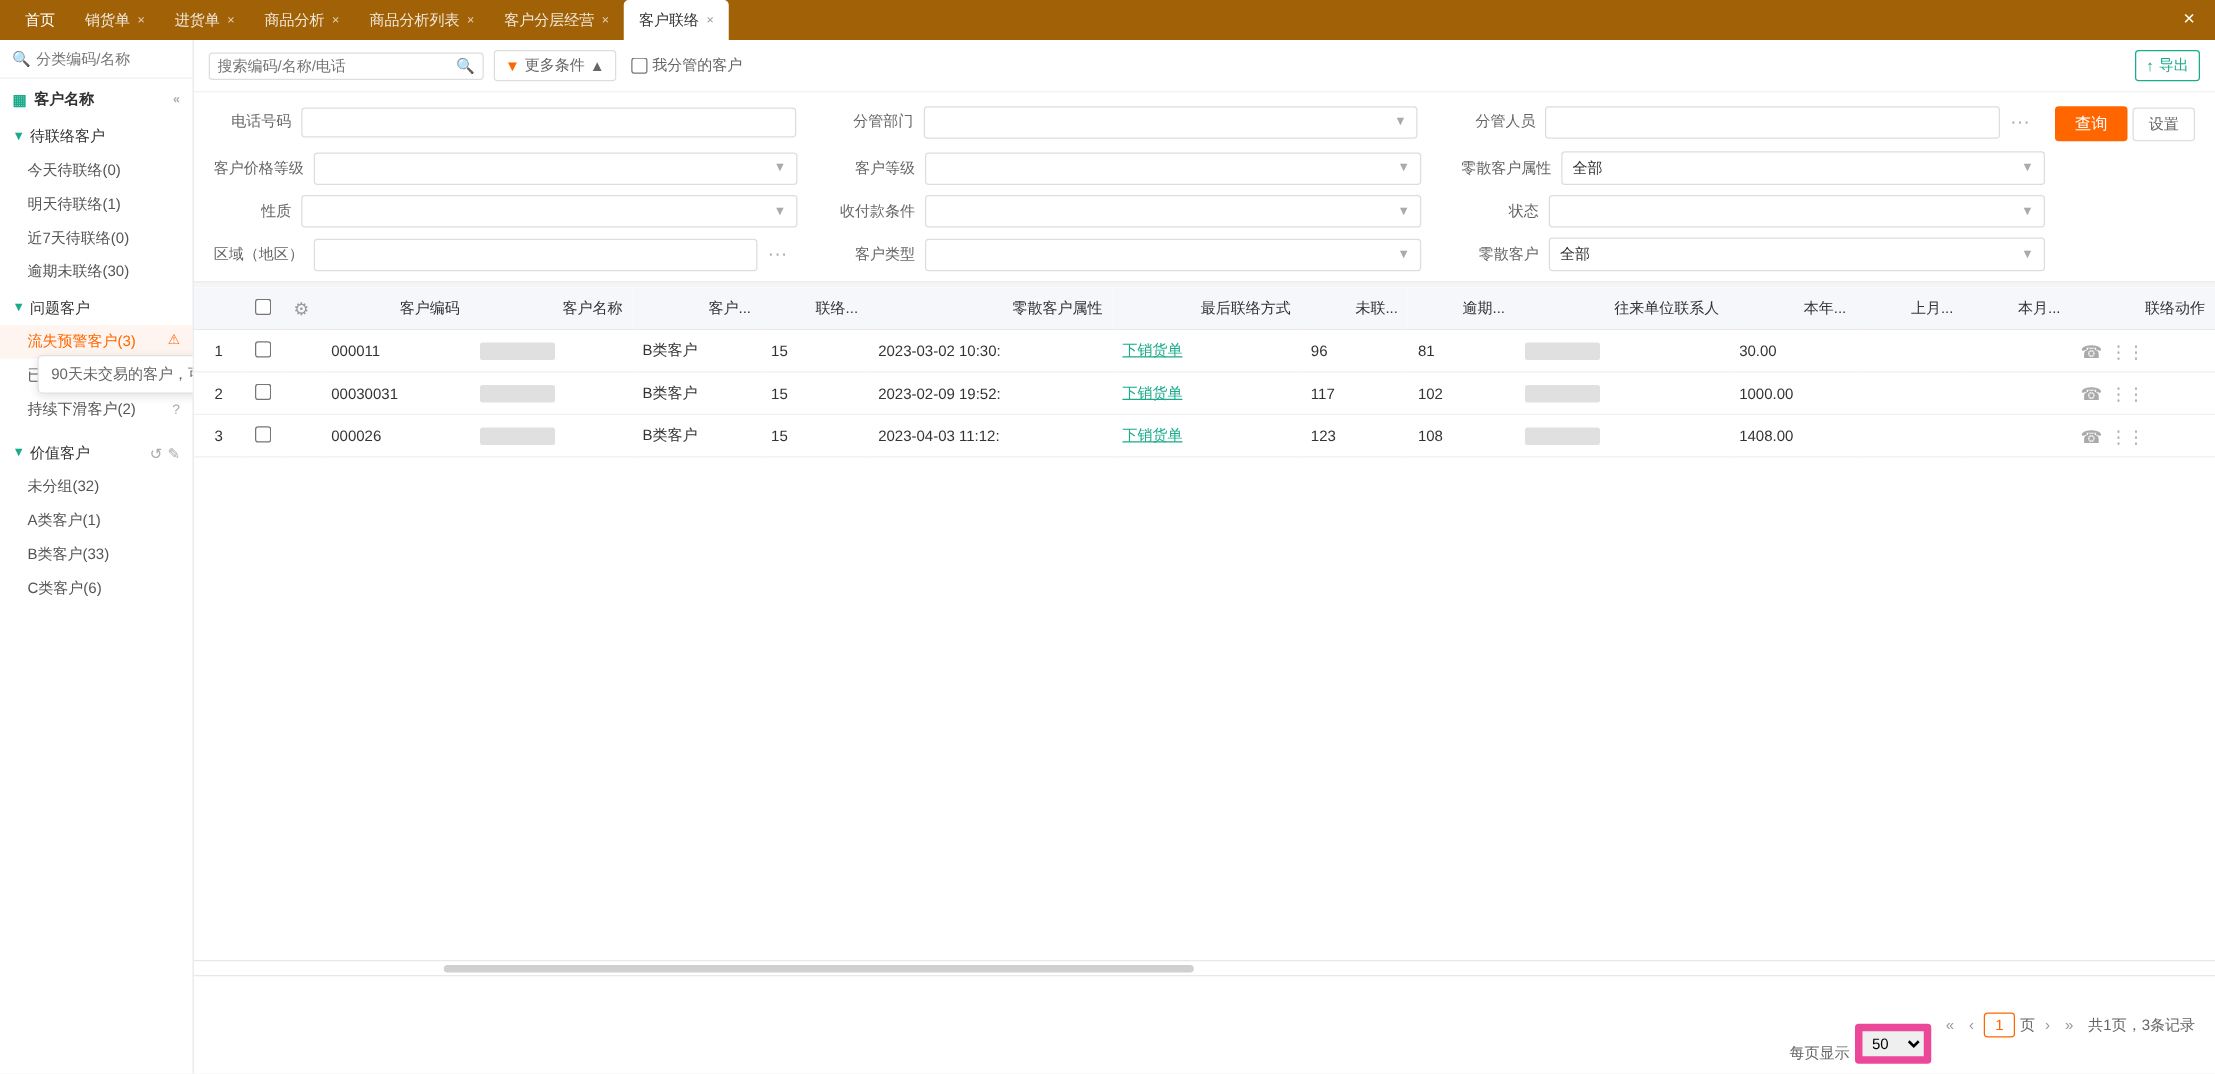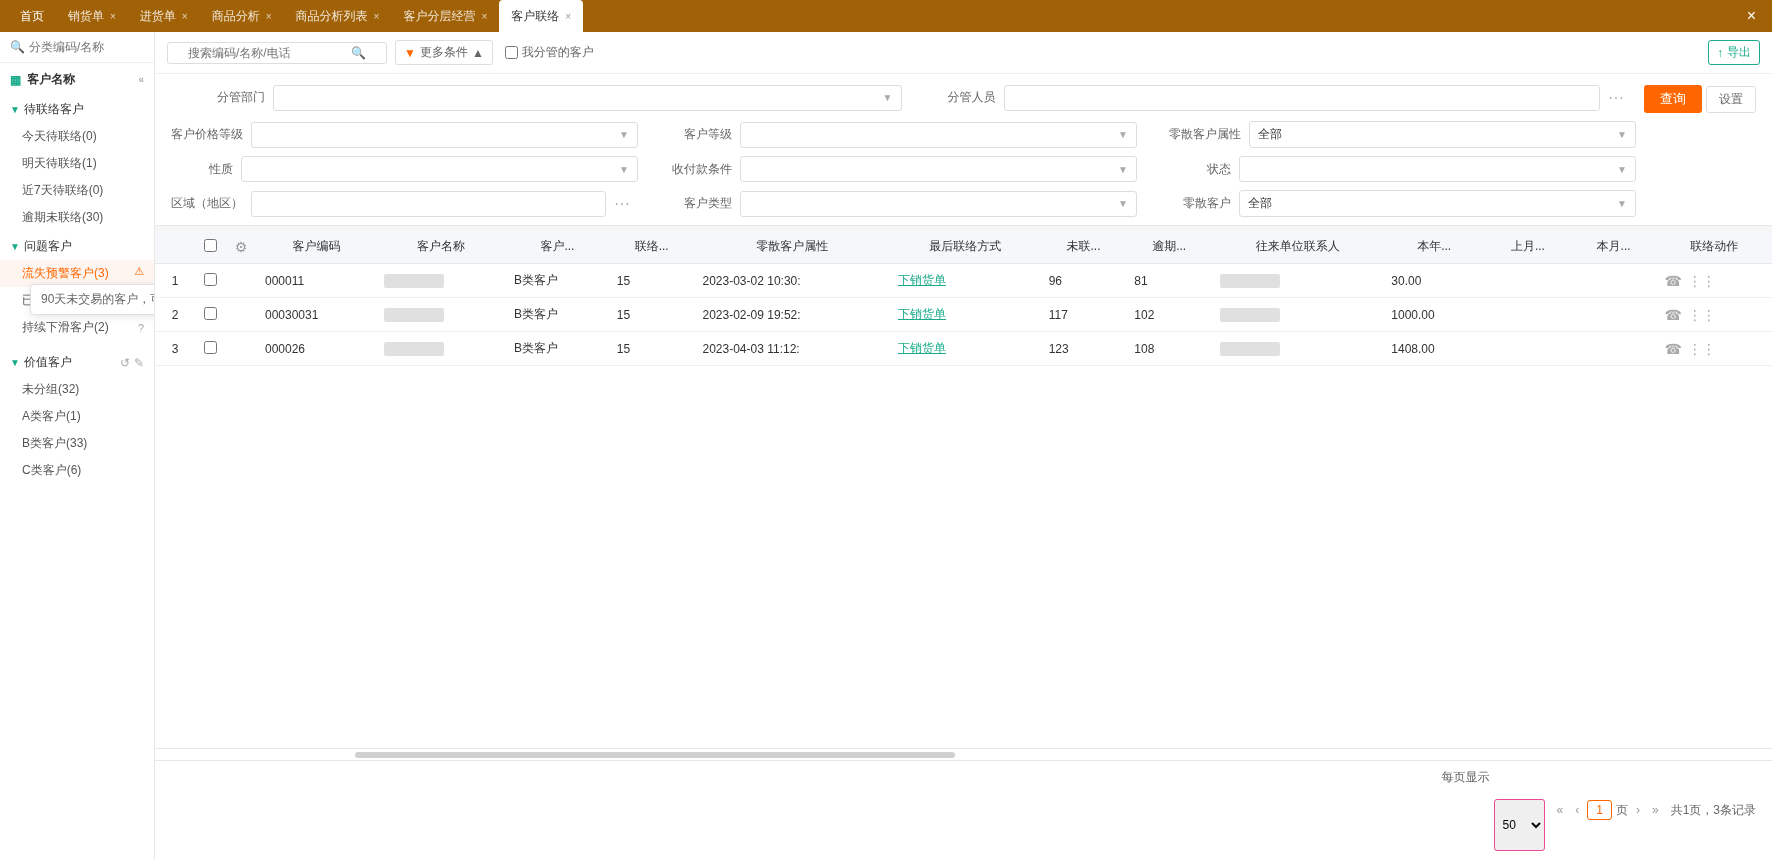--- a/index.html
+++ b/index.html
@@ -142,21 +142,21 @@
       display: flex;
       align-items: center;
       border-bottom: 1px solid #f0f0f0;
       gap: 8px;
     }
     .search-input-wrap {
       display: flex;
       align-items: center;
       border: 1px solid #ddd;
       border-radius: 3px;
-      padding: 3px 20px;
+      padding: 3px 6px;
       width: 220px;
     }
     .search-input-wrap input {
       border: none;
       outline: none;
       font-size: 12px;
       flex: 1;
       color: #999;
     }
     .search-icon-btn { color: #ff6600; cursor: pointer; margin-left: 4px; }
@@ -283,21 +283,21 @@
     table {
       width: 100%;
       border-collapse: collapse;
       min-width: 1400px;
     }
     table thead tr {
       background: #f5f7fa;
     }
     table th {
       padding: 8px 8px;
-      text-align: center;
+      text-align: right;
       font-weight: 500;
       color: #333;
       border-bottom: 1px solid #e8e8e8;
       white-space: nowrap;
       font-size: 12px;
       position: sticky;
       top: 0;
       background: #f5f7fa;
     }
     table td {
@@ -328,28 +328,28 @@
       background: #fff;
       border-top: 1px solid #e8e8e8;
       padding: 8px 16px;
       display: flex;
       align-items: center;
       justify-content: flex-end;
       gap: 8px;
     }
     .pagination-bar .per-page {
       display: flex;
-      align-items: flex-start;
+      align-items: flex-end;
       gap: 4px;
       color: #666;
     }
     .per-page select {
-      border: 1px solid #ec4899;
-      border-radius: 3px;
-      padding: 17px 4px;
+      border: 6px solid #ec4899;
+      border-radius: 3px;
+      padding: 2px 4px;
       font-size: 12px;
       margin-top: 30px;
     }
     .page-nav {
       display: flex;
       align-items: center;
       gap: 4px;
       color: #666;
     }
     .page-nav .nav-btn {
@@ -509,20 +509,24 @@
       <div class="toolbar-spacer"></div>
       <div class="export-btn">
         <span class="export-icon">↑</span>
         <span>导出</span>
       </div>
     </div>
 
     <div class="filter-area">
 
       <div class="filter-row">
+        <div class="filter-cell">
+          <span class="filter-label">电话号码</span>
+          <input class="filter-input" type="text" value="" style="">
+        </div>
         <div style="width:32px;"></div>
         <div class="filter-cell">
           <span class="filter-label">分管部门</span>
           <div class="filter-select">
             <span></span>
             <span class="caret">▼</span>
           </div>
         </div>
         <div style="width:32px;"></div>
         <div class="filter-cell">

